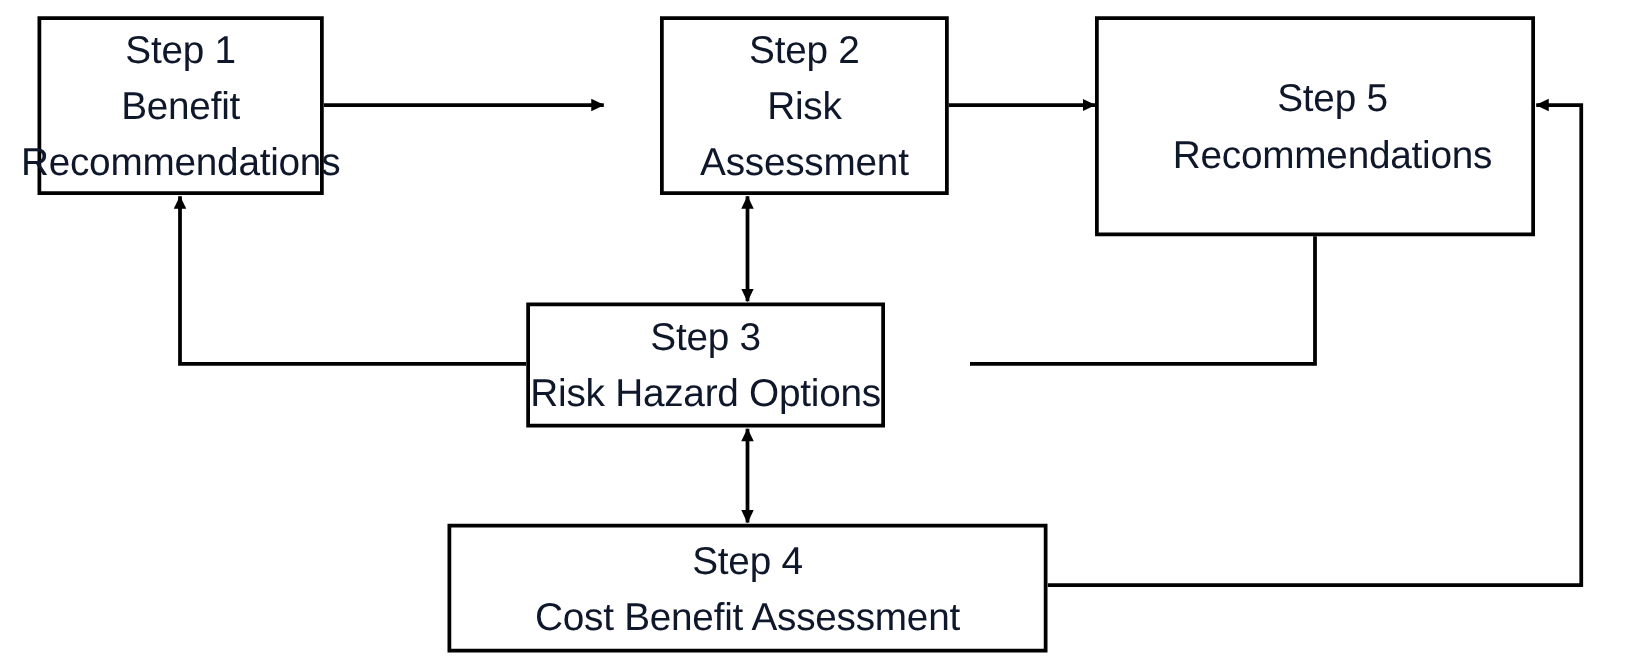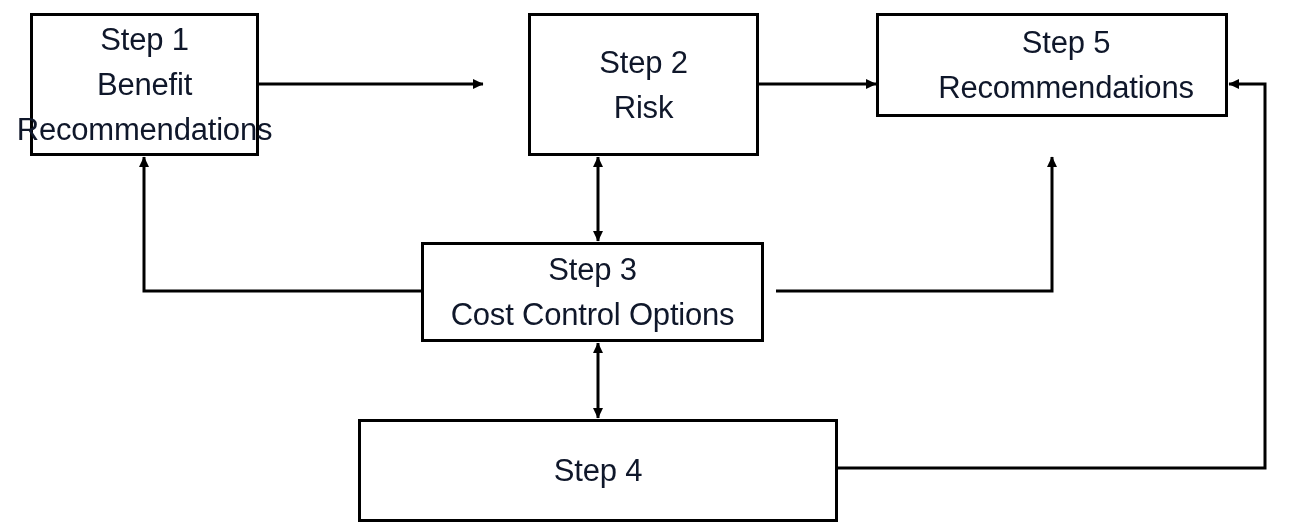--- a/index.html
+++ b/index.html
@@ -42,22 +42,22 @@
     letter-spacing: -0.2px;
     white-space: nowrap;
     z-index: 5;
   }
   .node-line {
     display: block;
   }
   
   #node-step1 { left: 30px;  top: 13px;  width: 229px; height: 143px; }
   #node-step2 { left: 483px; top: 13px;  width: 231px; height: 143px; margin-left: 45px; }
-  #node-step5 { left: 876px; top: 13px;  width: 352px; height: 104px; padding-left: 28px; }
-  #node-step3 { left: 421px; top: 242px; width: 343px; height: 100px; }
+  #node-step5 { left: 876px; top: 13px;  width: 352px; height: 176px; padding-left: 28px; }
+  #node-step3 { left: 421px; top: 242px; width: 287px; height: 100px; }
   #node-step4 { left: 358px; top: 419px; width: 480px; height: 103px; }
 </style>
 </head>
 <body>
 
 <div id="diagram-root">
 
   <svg id="flow-svg" viewBox="0 0 1307 530" xmlns="http://www.w3.org/2000/svg">
     <defs>
       <marker id="arrow-end" markerWidth="11" markerHeight="11" refX="10" refY="5.5" orient="auto" markerUnits="userSpaceOnUse">
@@ -89,29 +89,31 @@
 
   <div id="node-step1" class="node-box">
     <span class="node-line">Step 1</span>
     <span class="node-line">Benefit</span>
     <span class="node-line">Recommendations</span>
   </div>
 
   <div id="node-step2" class="node-box">
     <span class="node-line">Step 2</span>
     <span class="node-line">Risk</span>
+    <span class="node-line">Assessment</span>
   </div>
 
   <div id="node-step5" class="node-box">
     <span class="node-line">Step 5</span>
     <span class="node-line">Recommendations</span>
   </div>
 
   <div id="node-step3" class="node-box">
     <span class="node-line">Step 3</span>
-    <span class="node-line">Cost Control Options</span>
+    <span class="node-line">Risk Hazard Options</span>
   </div>
 
   <div id="node-step4" class="node-box">
     <span class="node-line">Step 4</span>
+    <span class="node-line">Cost Benefit Assessment</span>
   </div>
 
 </div>
 
 </body></html>

